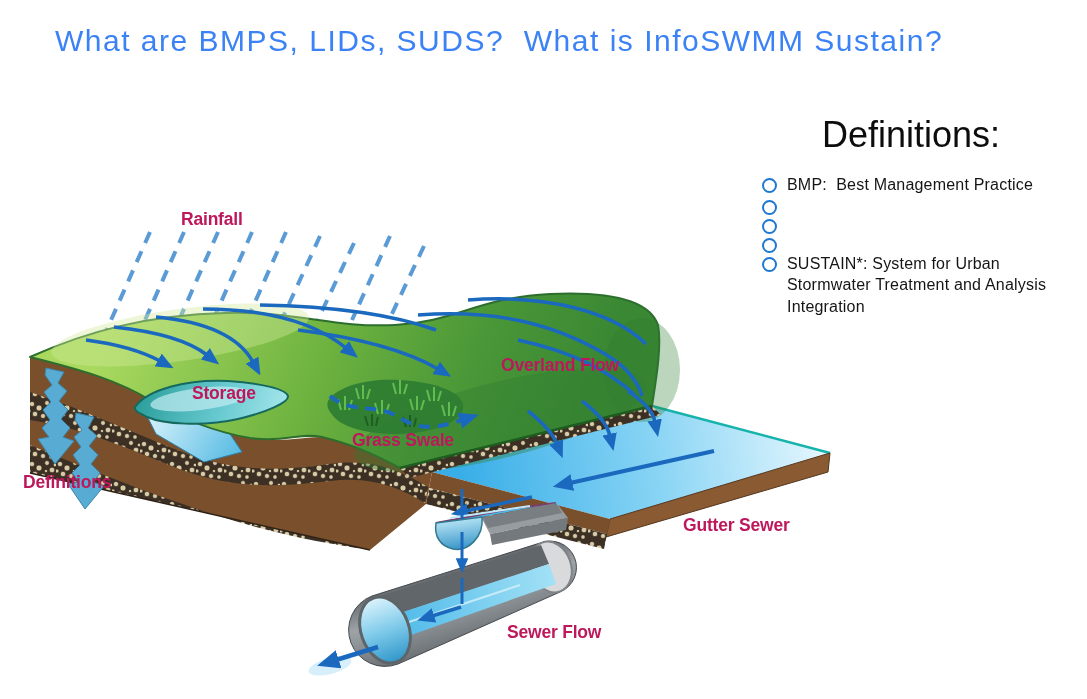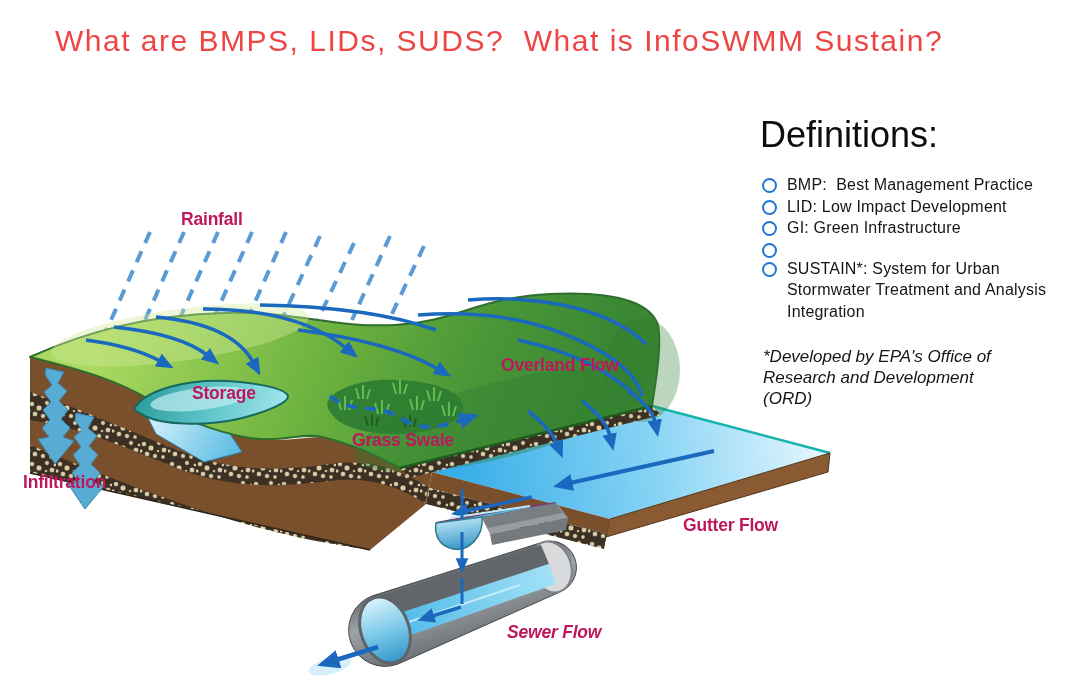--- a/index.html
+++ b/index.html
@@ -2,44 +2,44 @@
 <html><head>
 <meta charset="utf-8">
 <style>
   html,body{margin:0;padding:0;}
   body{width:1087px;height:699px;position:relative;background:#ffffff;overflow:hidden;
        font-family:"Liberation Sans",sans-serif;}
   .layer{position:absolute;left:0;top:0;}
   
   .slide-title{
     position:absolute;left:55px;top:24px;width:980px;
-    font-size:30px;letter-spacing:1.5px;color:#ef4444;
+    font-size:30px;letter-spacing:1.5px;color:#3b82f6;
     white-space:pre-wrap;font-weight:400;
   }
   
   .defs{position:absolute;left:760px;top:114px;width:327px;color:#111;}
-  .defs-heading{font-size:36px;color:#0d0d0d;letter-spacing:0px;}
+  .defs-heading{font-size:36px;color:#0d0d0d;margin-left:62px;letter-spacing:0px;}
   .defs-list{margin-top:18px;}
   .def-item{display:flex;align-items:flex-start;}
   .def-bullet{flex:0 0 auto;width:11px;height:11px;border:2.2px solid #1e78d2;
       border-radius:50%;margin:4px 10px 0 2px;background:transparent;}
   .def-text{font-size:16px;line-height:21.5px;width:275px;color:#151515;
       white-space:pre-wrap;letter-spacing:0.2px;}
   .defs-footnote{margin-top:24px;margin-left:3px;font-style:italic;font-size:17px;
       line-height:21px;width:258px;color:#141414;}
   
   .dlabel{position:absolute;font-weight:bold;font-size:17.5px;color:#be185d;
       letter-spacing:-0.2px;white-space:nowrap;}
   #lbl-rainfall{left:181px;top:209px;}
   #lbl-storage{left:192px;top:383px;}
   #lbl-overland{left:501px;top:355px;}
   #lbl-swale{left:352px;top:430px;}
   #lbl-infiltration{left:23px;top:472px;}
   #lbl-gutter{left:683px;top:515px;}
-  #lbl-sewer{left:507px;top:622px;font-style:italic;}
+  #lbl-sewer{left:507px;top:622px;}
 </style>
 </head>
 <body>
 
 <svg class="layer" width="1087" height="699" viewBox="0 0 1087 699">
   <defs>
     <linearGradient id="gGrass" gradientUnits="userSpaceOnUse" x1="120" y1="300" x2="560" y2="470">
       <stop offset="0" stop-color="#a9d95f"></stop>
         <stop offset="0.45" stop-color="#6db23f"></stop>
       <stop offset="0.75" stop-color="#4a9738"></stop>
@@ -221,36 +221,33 @@
 
 <div class="defs">
   <div class="defs-heading">Definitions:</div>
   <div class="defs-list">
     <div class="def-item">
       <span class="def-bullet"></span>
       <span class="def-text">BMP:  Best Management Practice</span>
     </div>
     <div class="def-item">
       <span class="def-bullet"></span>
-      <span class="def-text">LID: Low Impact Development</span>
-    </div>
-    <div class="def-item">
-      <span class="def-bullet"></span>
-      <span class="def-text">GI: Green Infrastructure</span>
+    </div>
+    <div class="def-item">
+      <span class="def-bullet"></span>
     </div>
     <div class="def-item">
       <span class="def-bullet"></span>
     </div>
     <div class="def-item">
       <span class="def-bullet"></span>
       <span class="def-text">SUSTAIN*: System for Urban Stormwater Treatment and Analysis Integration</span>
     </div>
   </div>
-  <div class="defs-footnote">*Developed by EPA's Office of Research and Development (ORD)</div>
 </div>
 
 <div class="dlabel" id="lbl-rainfall">Rainfall</div>
 <div class="dlabel" id="lbl-storage">Storage</div>
 <div class="dlabel" id="lbl-overland">Overland Flow</div>
 <div class="dlabel" id="lbl-swale">Grass Swale</div>
-<div class="dlabel" id="lbl-infiltration">Infiltration</div>
-<div class="dlabel" id="lbl-gutter">Gutter Flow</div>
+<div class="dlabel" id="lbl-infiltration">Definitions</div>
+<div class="dlabel" id="lbl-gutter">Gutter Sewer</div>
 <div class="dlabel" id="lbl-sewer">Sewer Flow</div>
 
 </body></html>

